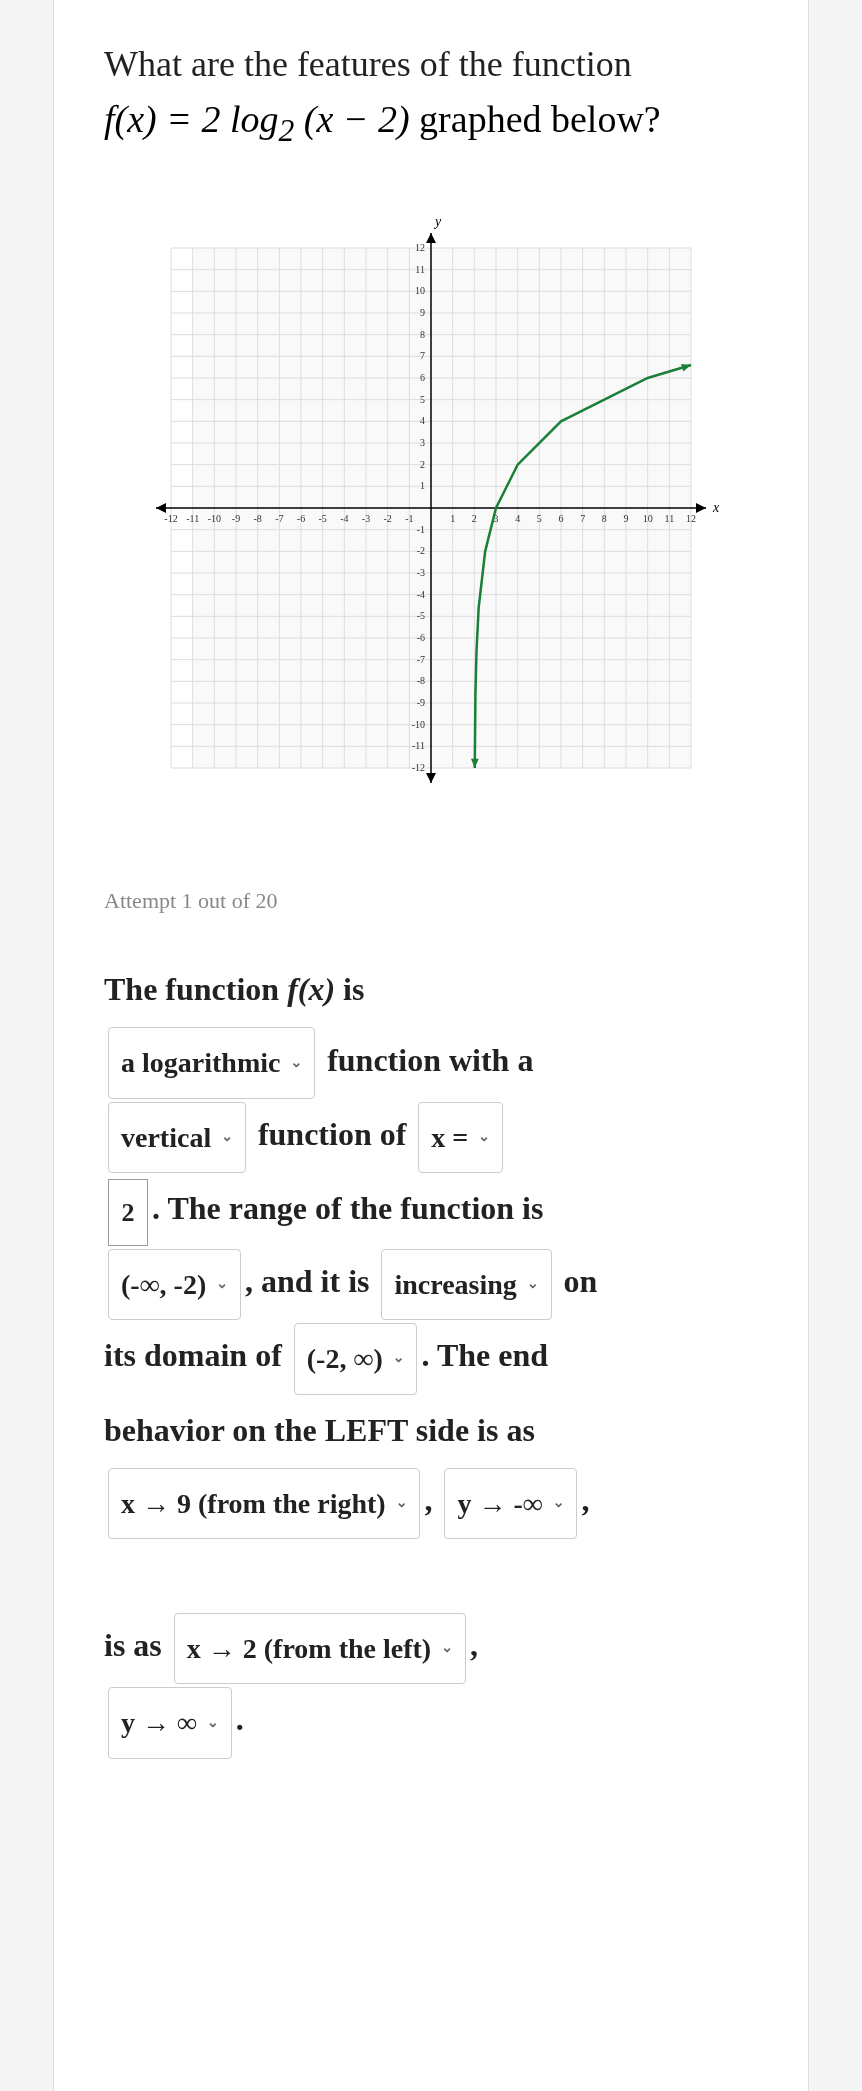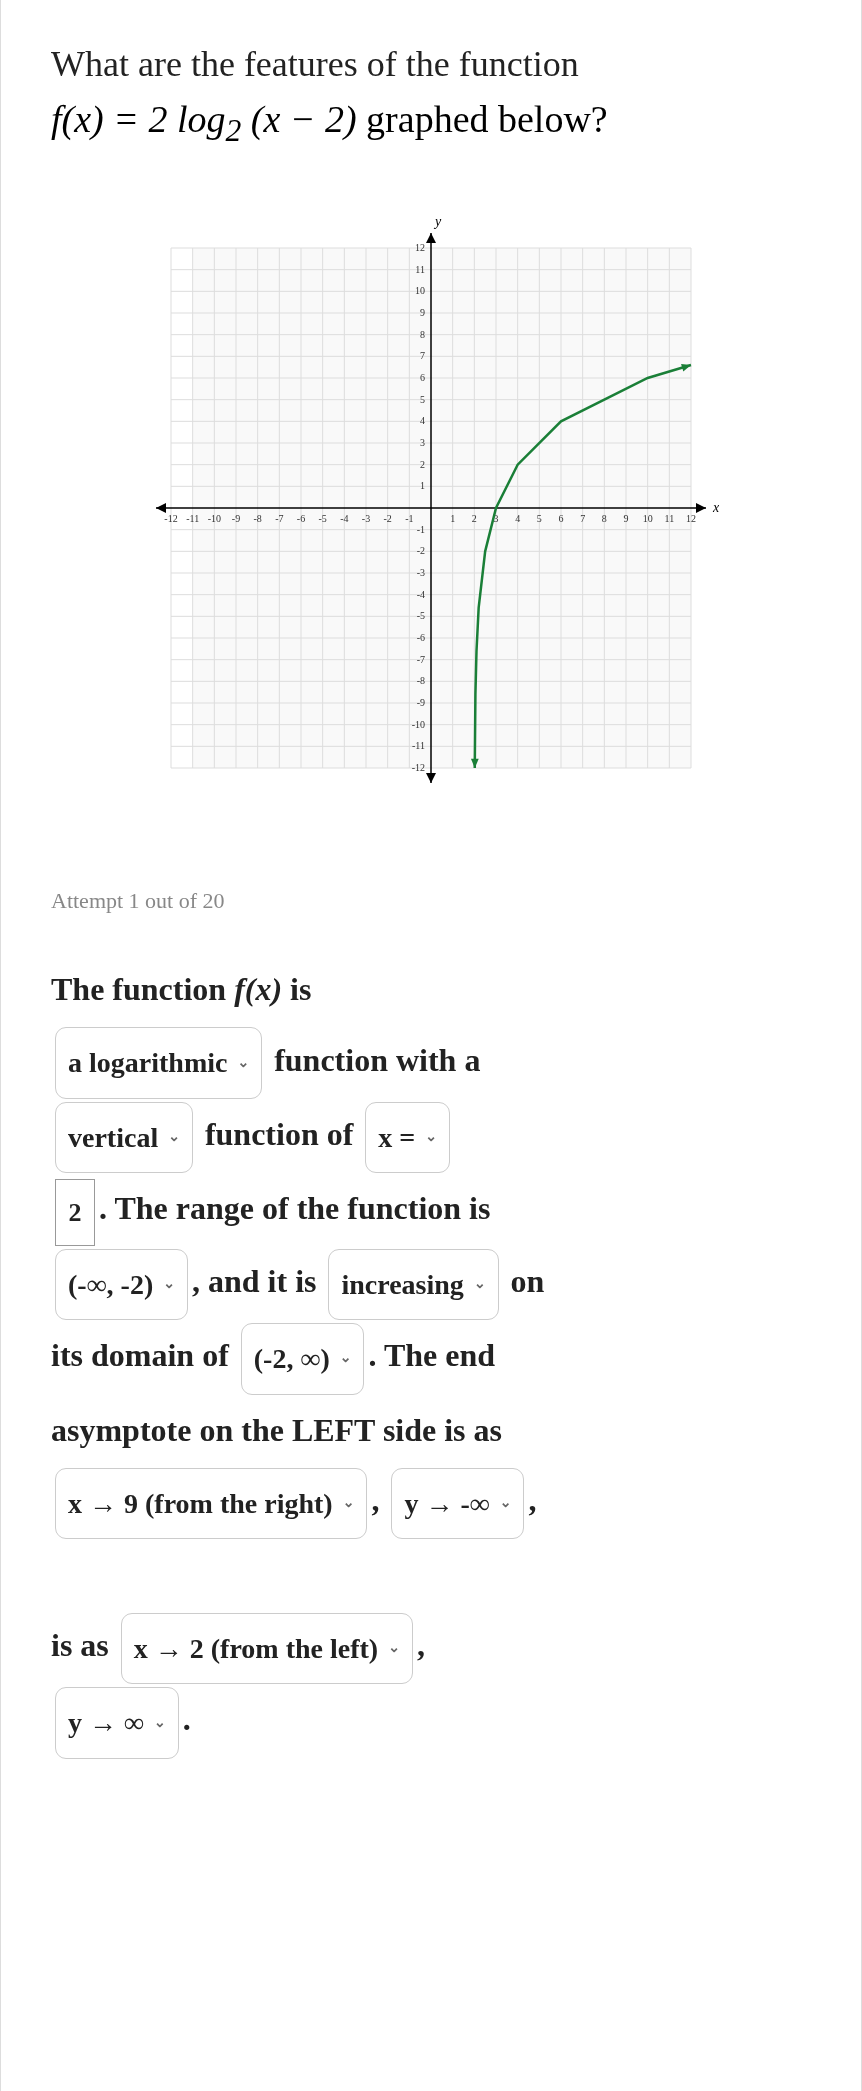--- a/index.html
+++ b/index.html
@@ -3,21 +3,21 @@
 <meta charset="utf-8">
 <style>
   * { box-sizing: border-box; margin: 0; padding: 0; }
   body {
     font-family: Georgia, 'Times New Roman', serif;
     background: #f5f5f5;
     display: flex;
     justify-content: center;
   }
   .page {
-    width: 862px;
+    width: 756px;
     background: #fff;
     border-left: 1px solid #ddd;
     border-right: 1px solid #ddd;
     padding: 40px 50px 80px 50px;
     min-height: 2091px;
   }
   .question {
     font-size: 36px;
     line-height: 1.35;
     color: #222;
@@ -66,21 +66,21 @@
     font-size: 32px;
     line-height: 2.2;
     color: #222;
     font-weight: bold;
   }
   .content .math { font-style: italic; font-family: 'Times New Roman', serif; }
   .select {
     display: inline-flex;
     align-items: center;
     border: 1px solid #ccc;
-    border-radius: 11px;
+    border-radius: 4px;
     padding: 4px 12px;
     font-size: 28px;
     background: #fff;
     cursor: pointer;
     margin: 0 4px;
     vertical-align: middle;
     gap: 10px;
   }
   .select .chev {
     font-size: 14px;
@@ -246,21 +246,21 @@
     <span class="select">
         <span>increasing</span>
         <span class="chev">⌄</span>
       </span>
     <span> on</span><br>
     <span>its domain of </span>
     <span class="select">
         <span>(-2, ∞)</span>
         <span class="chev">⌄</span>
       </span><span>. The end</span><br>
-    <span>asymptote on the LEFT side is as</span><br>
+    <span>behavior on the LEFT side is as</span><br>
     <span class="select">
         <span>x → 9 (from the right)</span>
         <span class="chev">⌄</span>
       </span><span>, </span>
     <span class="select">
         <span>y → -∞</span>
         <span class="chev">⌄</span>
       </span><span>,</span><br>
     <br>
     <span>is as </span>

